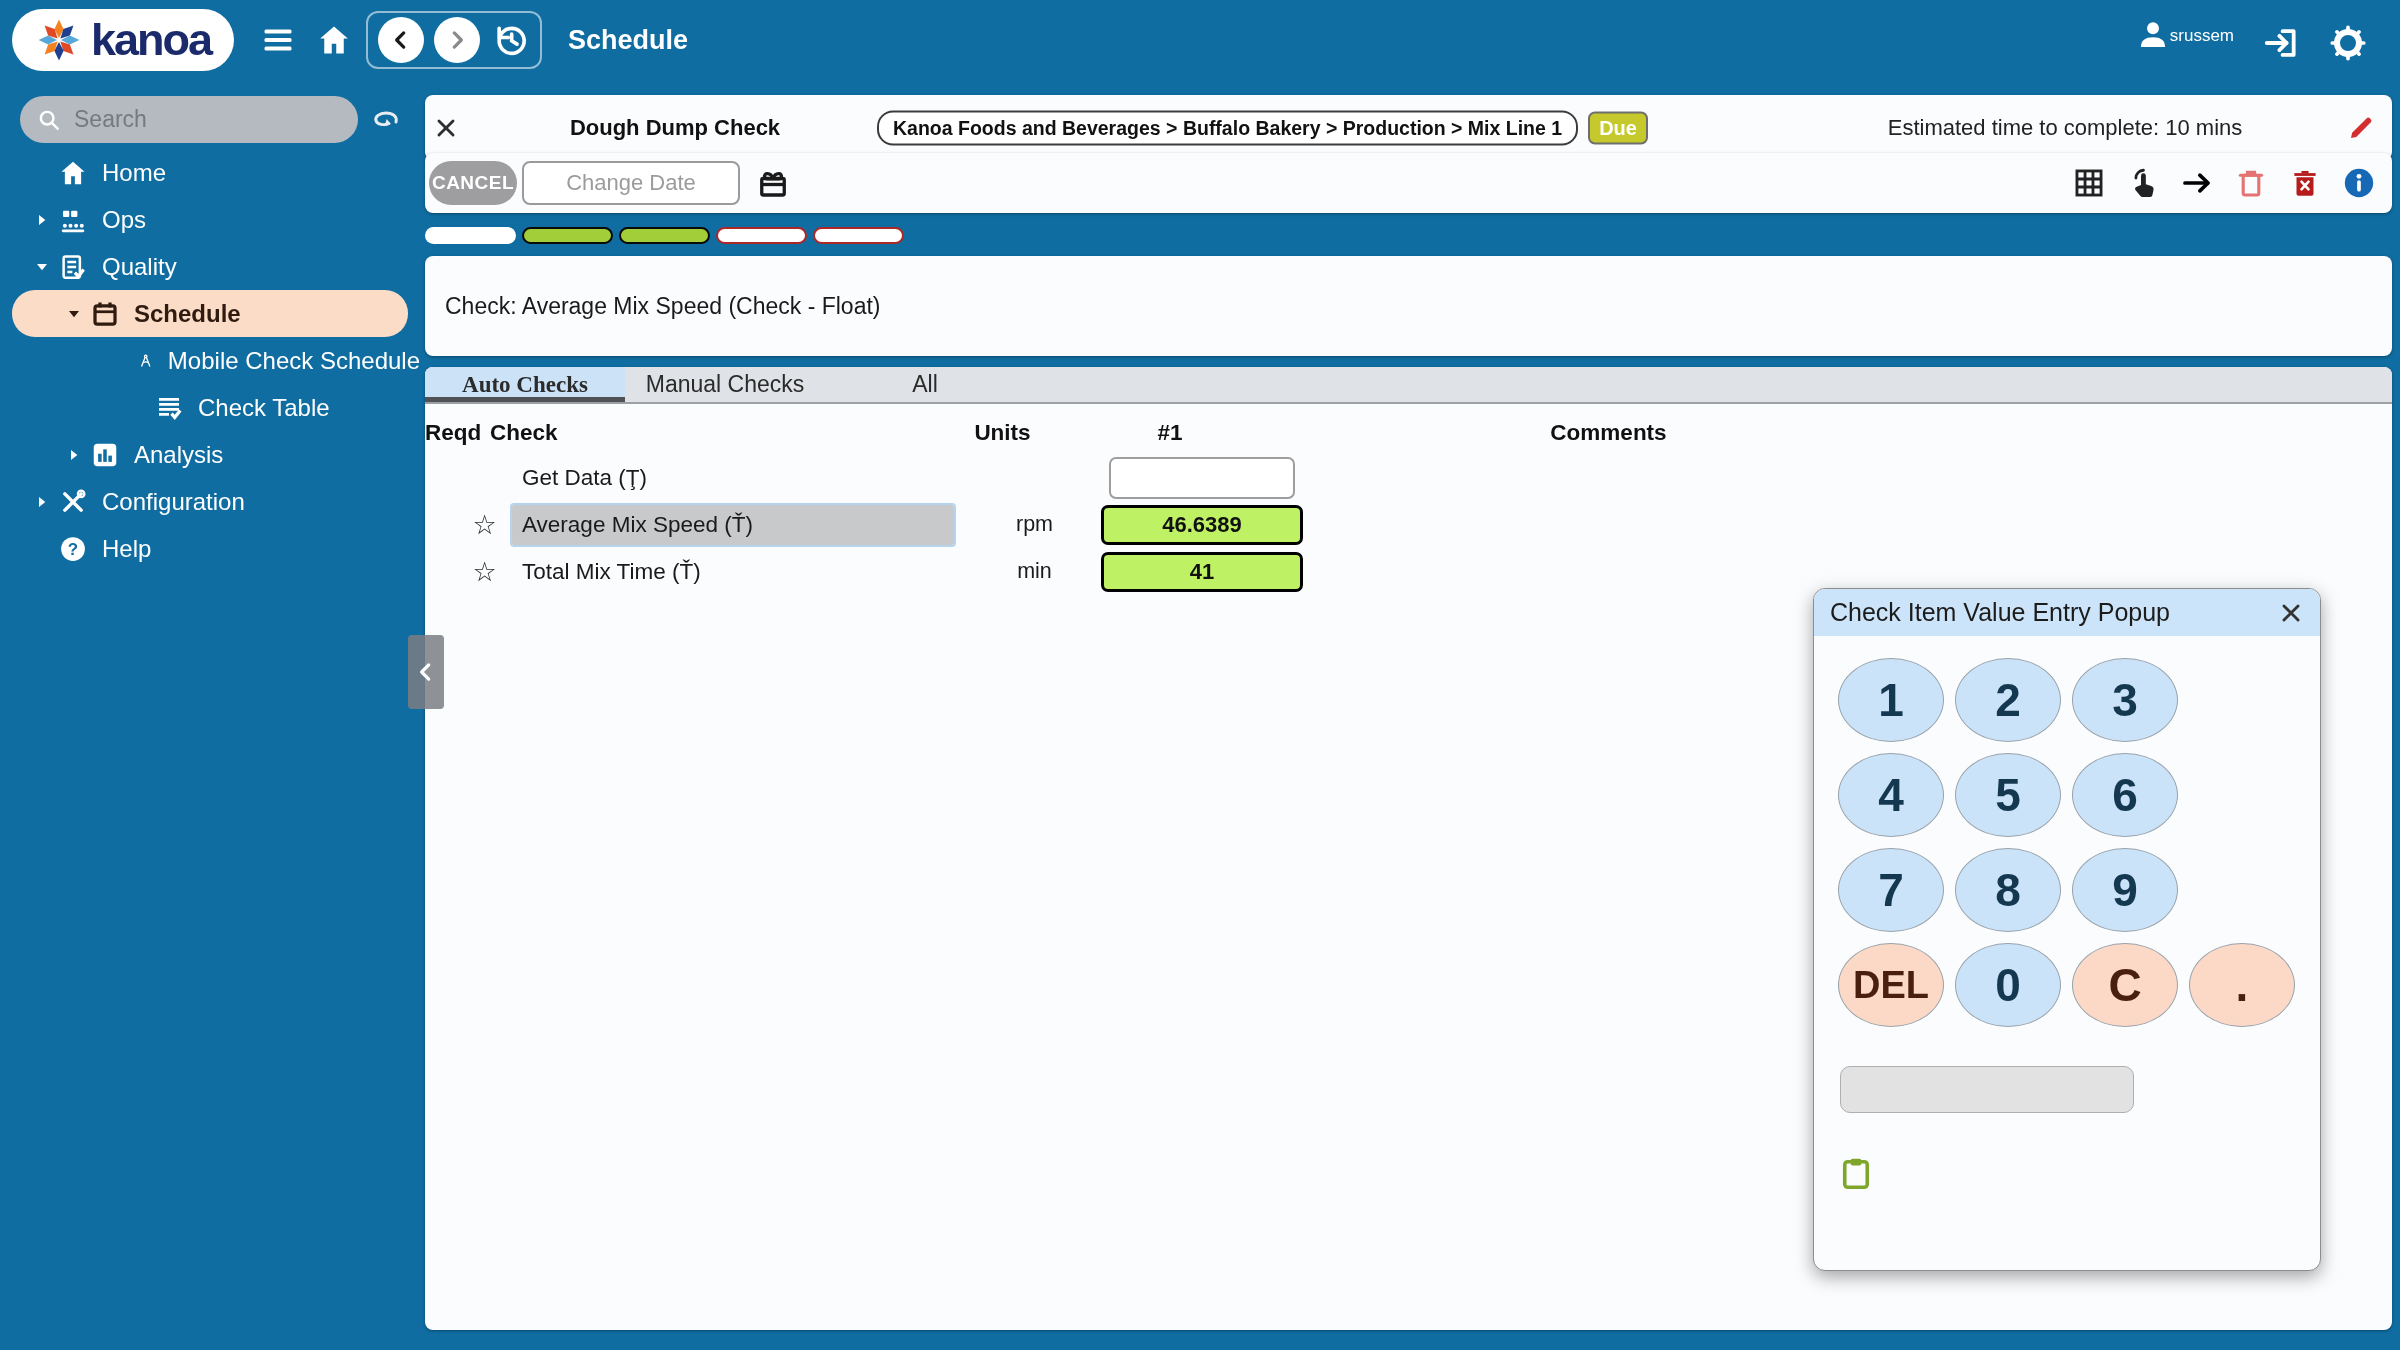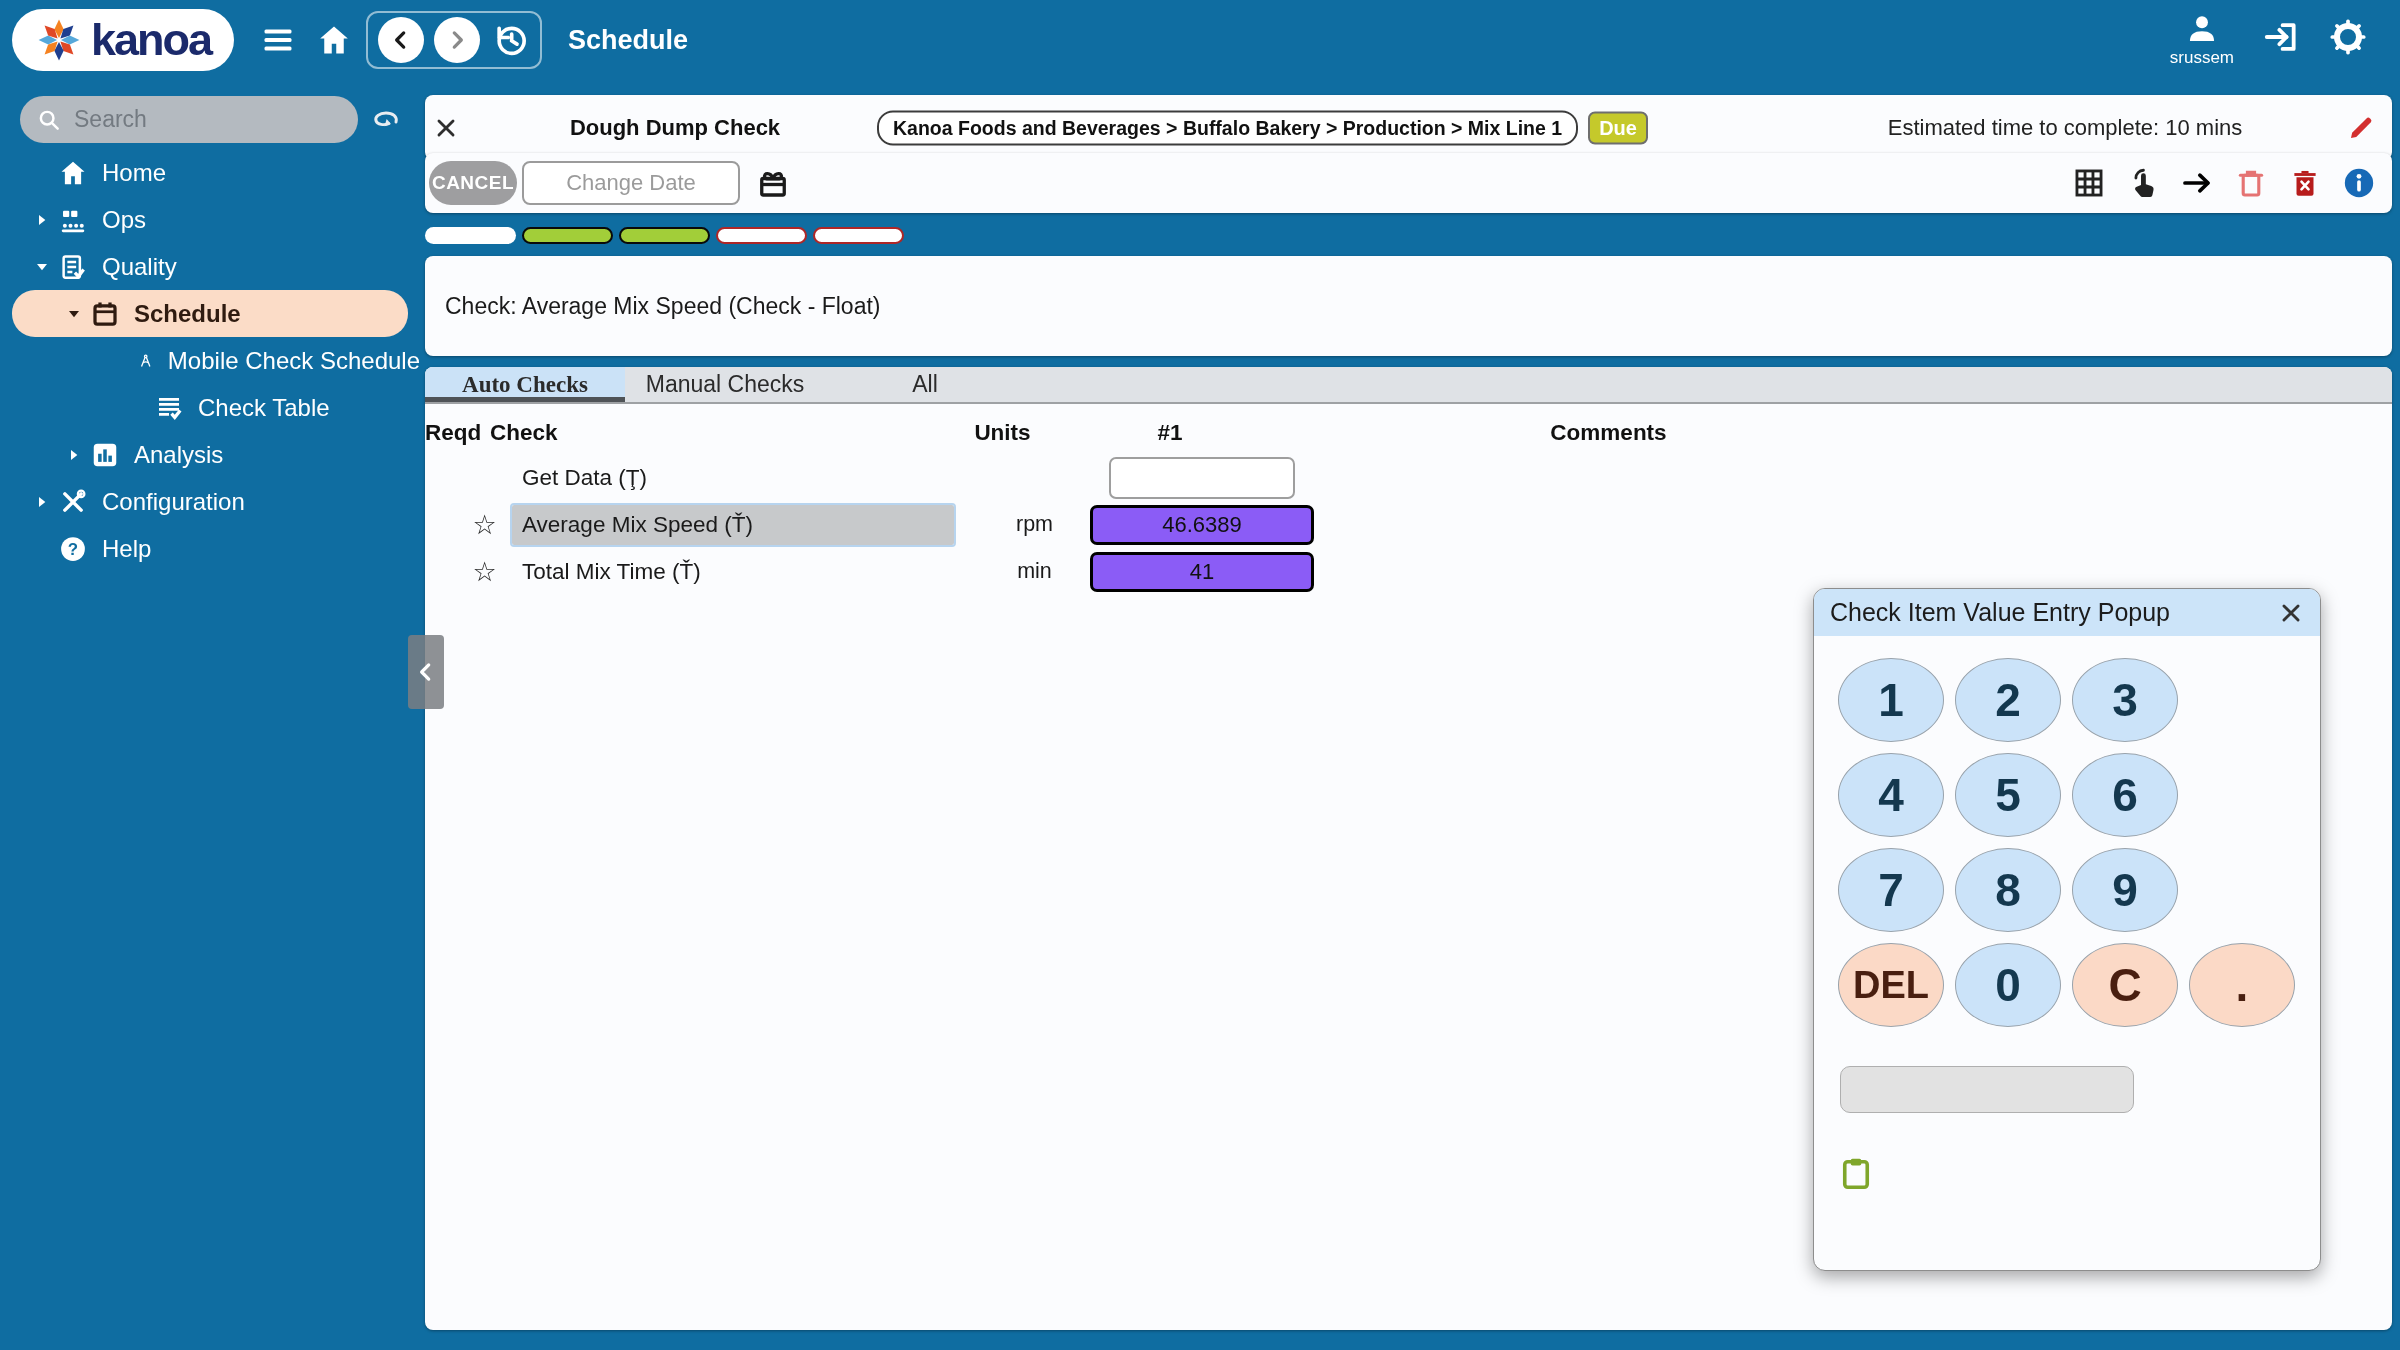--- a/index.html
+++ b/index.html
@@ -21,21 +21,21 @@
   .nav-group { margin-left:14px; height:58px; border:2px solid rgba(255,255,255,.55); border-radius:12px;
                display:flex; align-items:center; padding:0 10px; gap:10px; }
   .nav-circle { width:46px; height:46px; border-radius:50%; background:#fff; display:flex;
                 align-items:center; justify-content:center; cursor:pointer; }
   .nav-circle .icon { width:26px; height:26px; }
   .nav-back { color:#1A1A1A; }
   .nav-fwd { color:#8A8A8A; }
   .tb-history { width:40px; height:40px; }
   .tb-title { margin-left:26px; color:#fff; font-size:27px; font-weight:bold; }
   .tb-right { margin-left:auto; margin-right:20px; display:flex; align-items:flex-start; gap:28px; }
-  .user-block { display:flex; flex-direction:column; align-items:center; color:#fff; cursor:pointer; }
+  .user-block { display:flex; flex-direction:row; align-items:center; color:#fff; cursor:pointer; }
   .user-block .icon { width:34px; height:34px; }
   .user-name { font-size:17px; margin-top:2px; }
   .tb-login { width:38px; height:38px; margin-top:6px; }
   .tb-gear { width:40px; height:40px; margin-top:5px; }
 
   
   .sidebar { position:absolute; top:80px; left:0; width:420px; bottom:0; }
   .search-row { display:flex; align-items:center; margin:16px 14px 0 20px; gap:12px; }
   .search-pill { flex:0 0 338px; height:47px; background:#B4BAC0; border-radius:24px;
                  display:flex; align-items:center; padding:0 16px; gap:12px; }
@@ -107,23 +107,23 @@
   .h-reqd, .h-units, .h-num, .h-comments { text-align:center; }
   .h-check { padding-left:10px; }
   .trow { height:47px; font-size:22.5px; color:#1A1A1A;padding-left:32px; }
   .c-req { text-align:center; font-size:27px; color:#2B2B2B; cursor:pointer; }
   .c-check { padding-left:10px; margin-right:48px; height:40px; display:flex; align-items:center;
              border-radius:2px; }
   .c-check.selected { background:#C7C9CB; outline:2px solid #B7D4EF; }
   .c-units { text-align:center; font-size:21.5px; }
   .c-val { display:flex; justify-content:center; }
   .val-input { width:186px; height:42px; background:#fff; border:2px solid #9E9E9E; border-radius:7px; cursor:text; }
-  .val-pass { width:224px; height:40px; background:#8b5cf6; border:3px solid #000; border-radius:7px;
+  .val-pass { width:202px; height:40px; background:#bef264; border:3px solid #000; border-radius:7px;
               font-size:22px; color:#111; display:flex; align-items:center; justify-content:center;
-              cursor:pointer; font-family:"Liberation Sans", sans-serif; }
+              cursor:pointer; font-family:"Liberation Sans", sans-serif;font-weight:bold; }
 
   .collapse-handle { position:absolute; left:408px; top:635px; width:36px; height:74px;
                      background:rgba(122,126,130,.85); border-radius:4px; display:flex; align-items:center;
                      justify-content:center; cursor:pointer; }
   .collapse-handle .icon { width:26px; height:26px; color:#fff; }
 
   
   .popup { position:absolute; left:1813px; top:588px; width:508px; height:683px; background:#FBFCFE;
            border:1px solid #8D8D8D; border-radius:12px; box-shadow:0 6px 18px rgba(0,0,0,.35); }
   .popup-header { height:47px; background:#CCE4F9; border-radius:11px 11px 0 0; display:flex;

